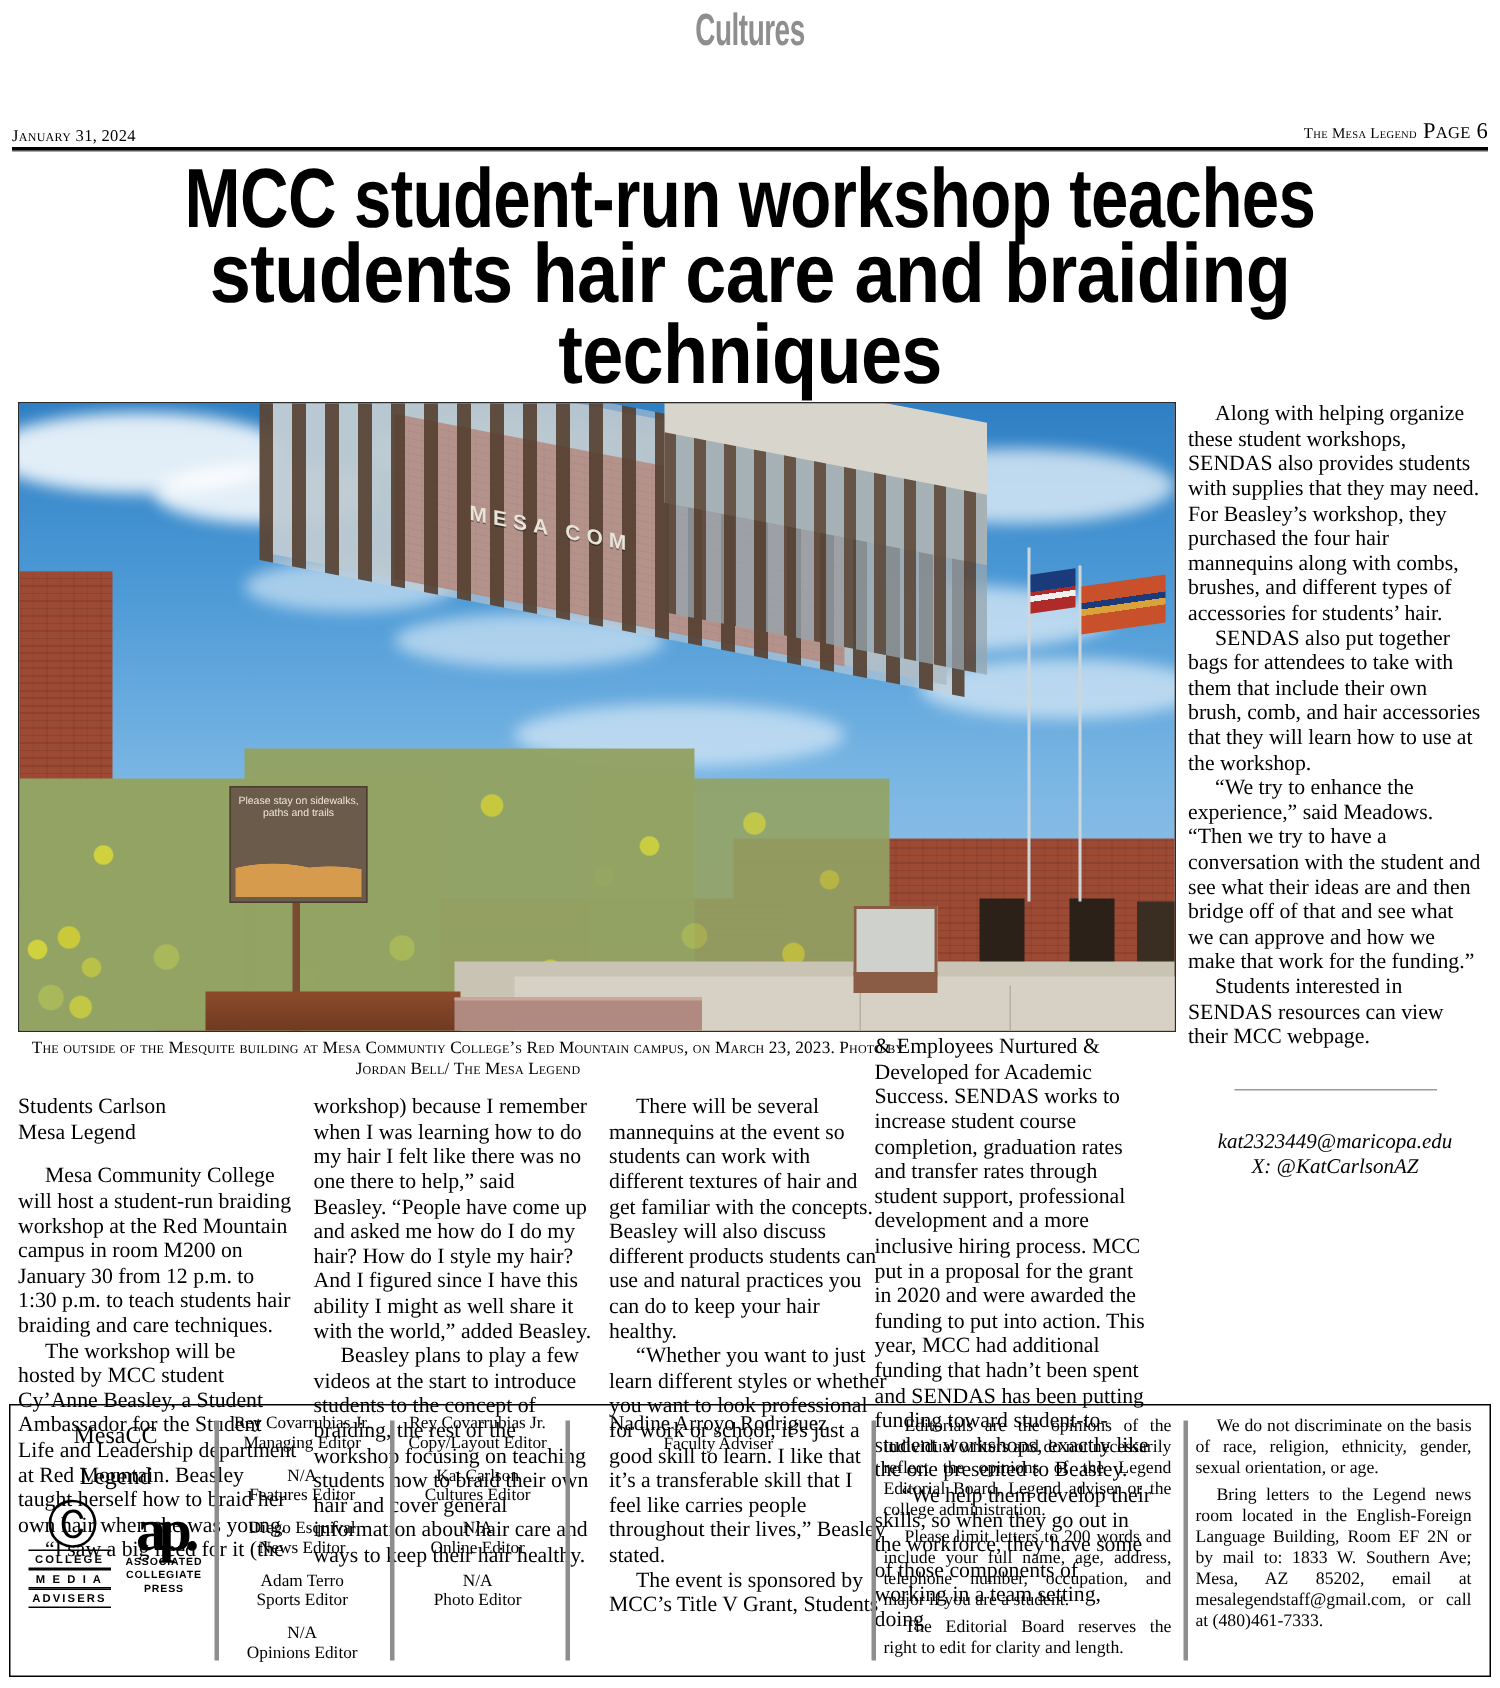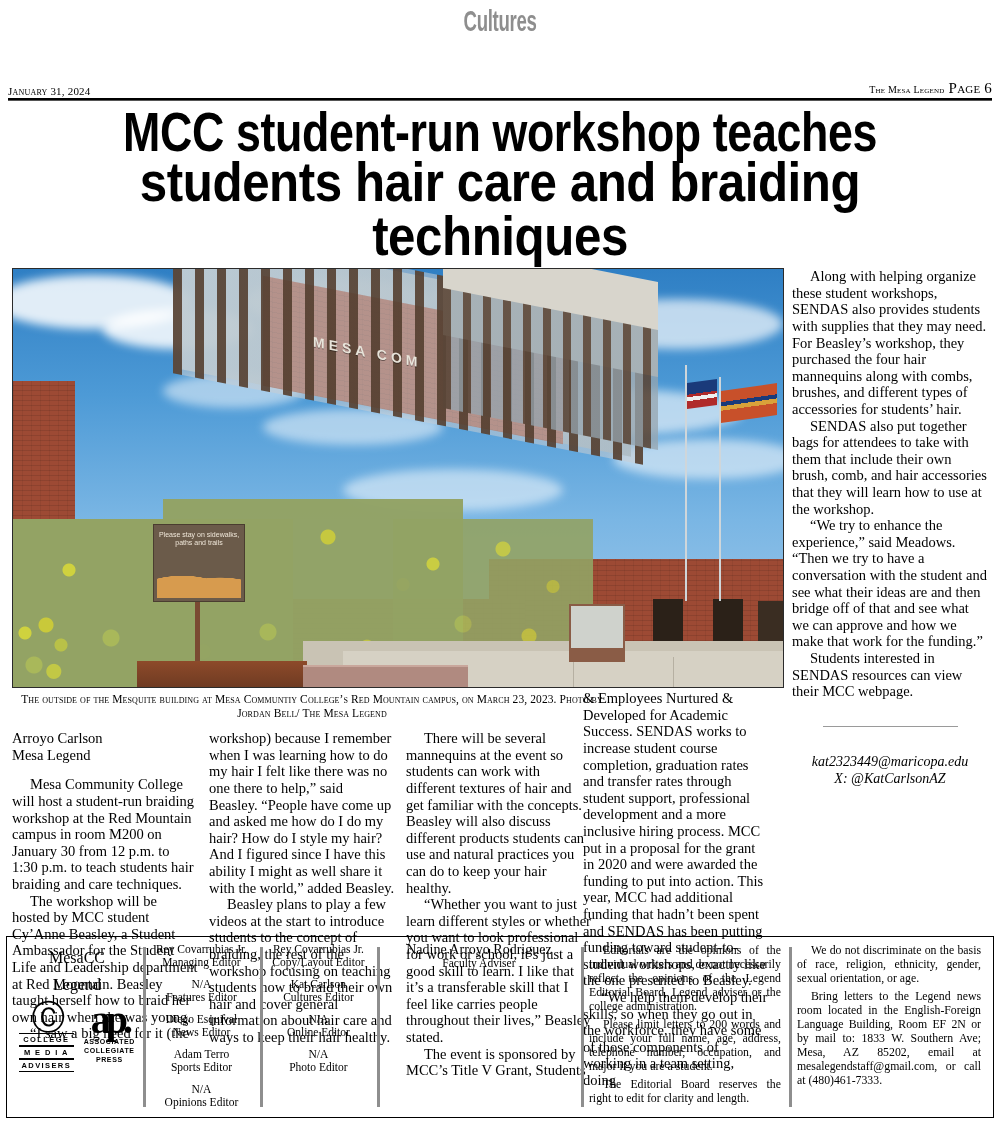--- a/index.html
+++ b/index.html
@@ -258,21 +258,21 @@
       <div class="sig-rule"></div>
       <div class="contact">
         <div>kat2323449@maricopa.edu</div>
         <div>X: @KatCarlsonAZ</div>
       </div>
     </div>
 
     <div class="cols">
       <div class="col c1">
         <div class="byline">
-          <div>Arroyo Carlson</div>
+          <div>Students Carlson</div>
           <div>Mesa Legend</div>
         </div>
         <p>Mesa Community College will host a student-run braiding workshop at the Red Mountain campus in room M200 on January 30 from 12 p.m. to 1:30 p.m. to teach students hair braiding and care techniques.</p>
         <p>The workshop will be hosted by MCC student Cy’Anne Beasley, a Student Ambassador for the Student Life and Leadership department at Red Mountain. Beasley taught herself how to braid her own hair when she was young.</p>
         <p>“I saw a big need for it (the</p>
       </div>
       <div class="col c2">
         <p class="noindent">workshop) because I remember when I was learning how to do my hair I felt like there was no one there to help,” said Beasley. “People have come up and asked me how do I do my hair? How do I style my hair? And I figured since I have this ability I might as well share it with the world,” added Beasley.</p>
         <p>Beasley plans to play a few videos at the start to introduce students to the concept of braiding, the rest of the workshop focusing on teaching students how to braid their own hair and cover general information about hair care and ways to keep their hair healthy.</p>
       </div>

